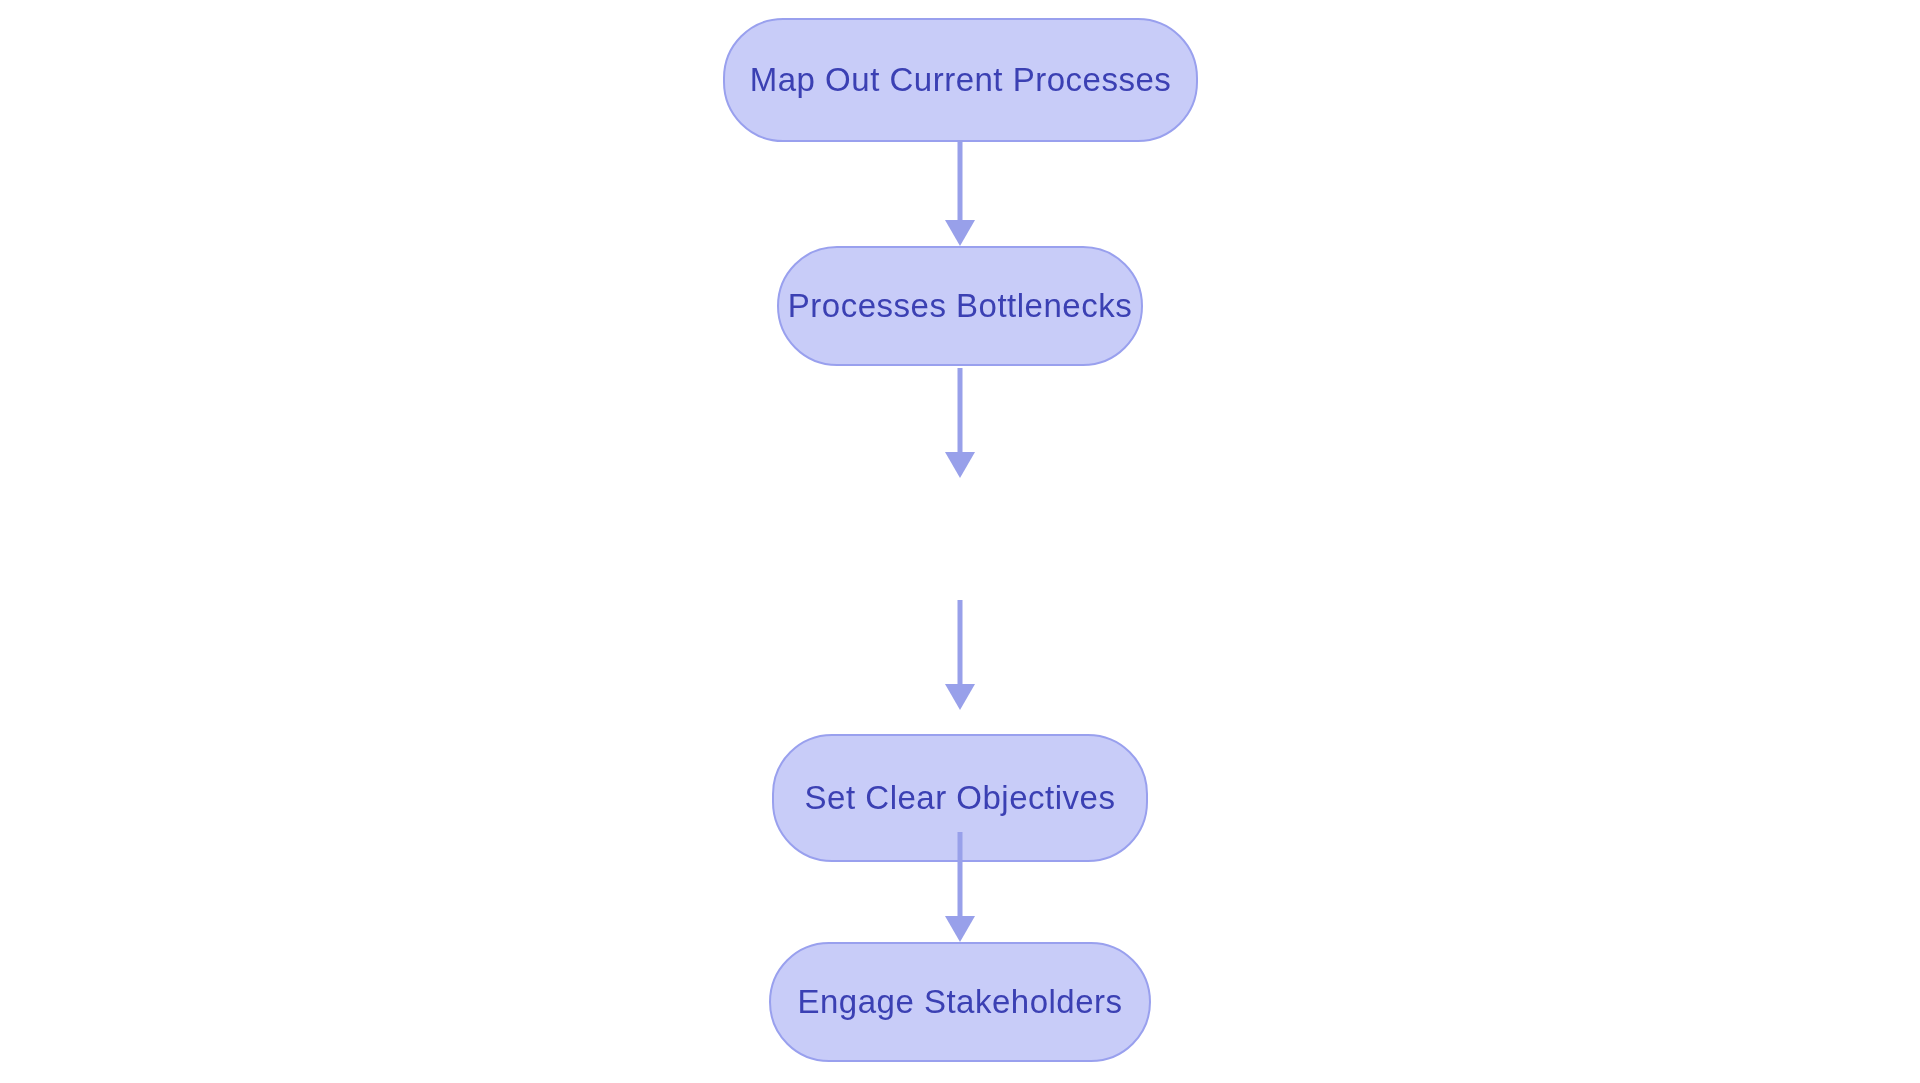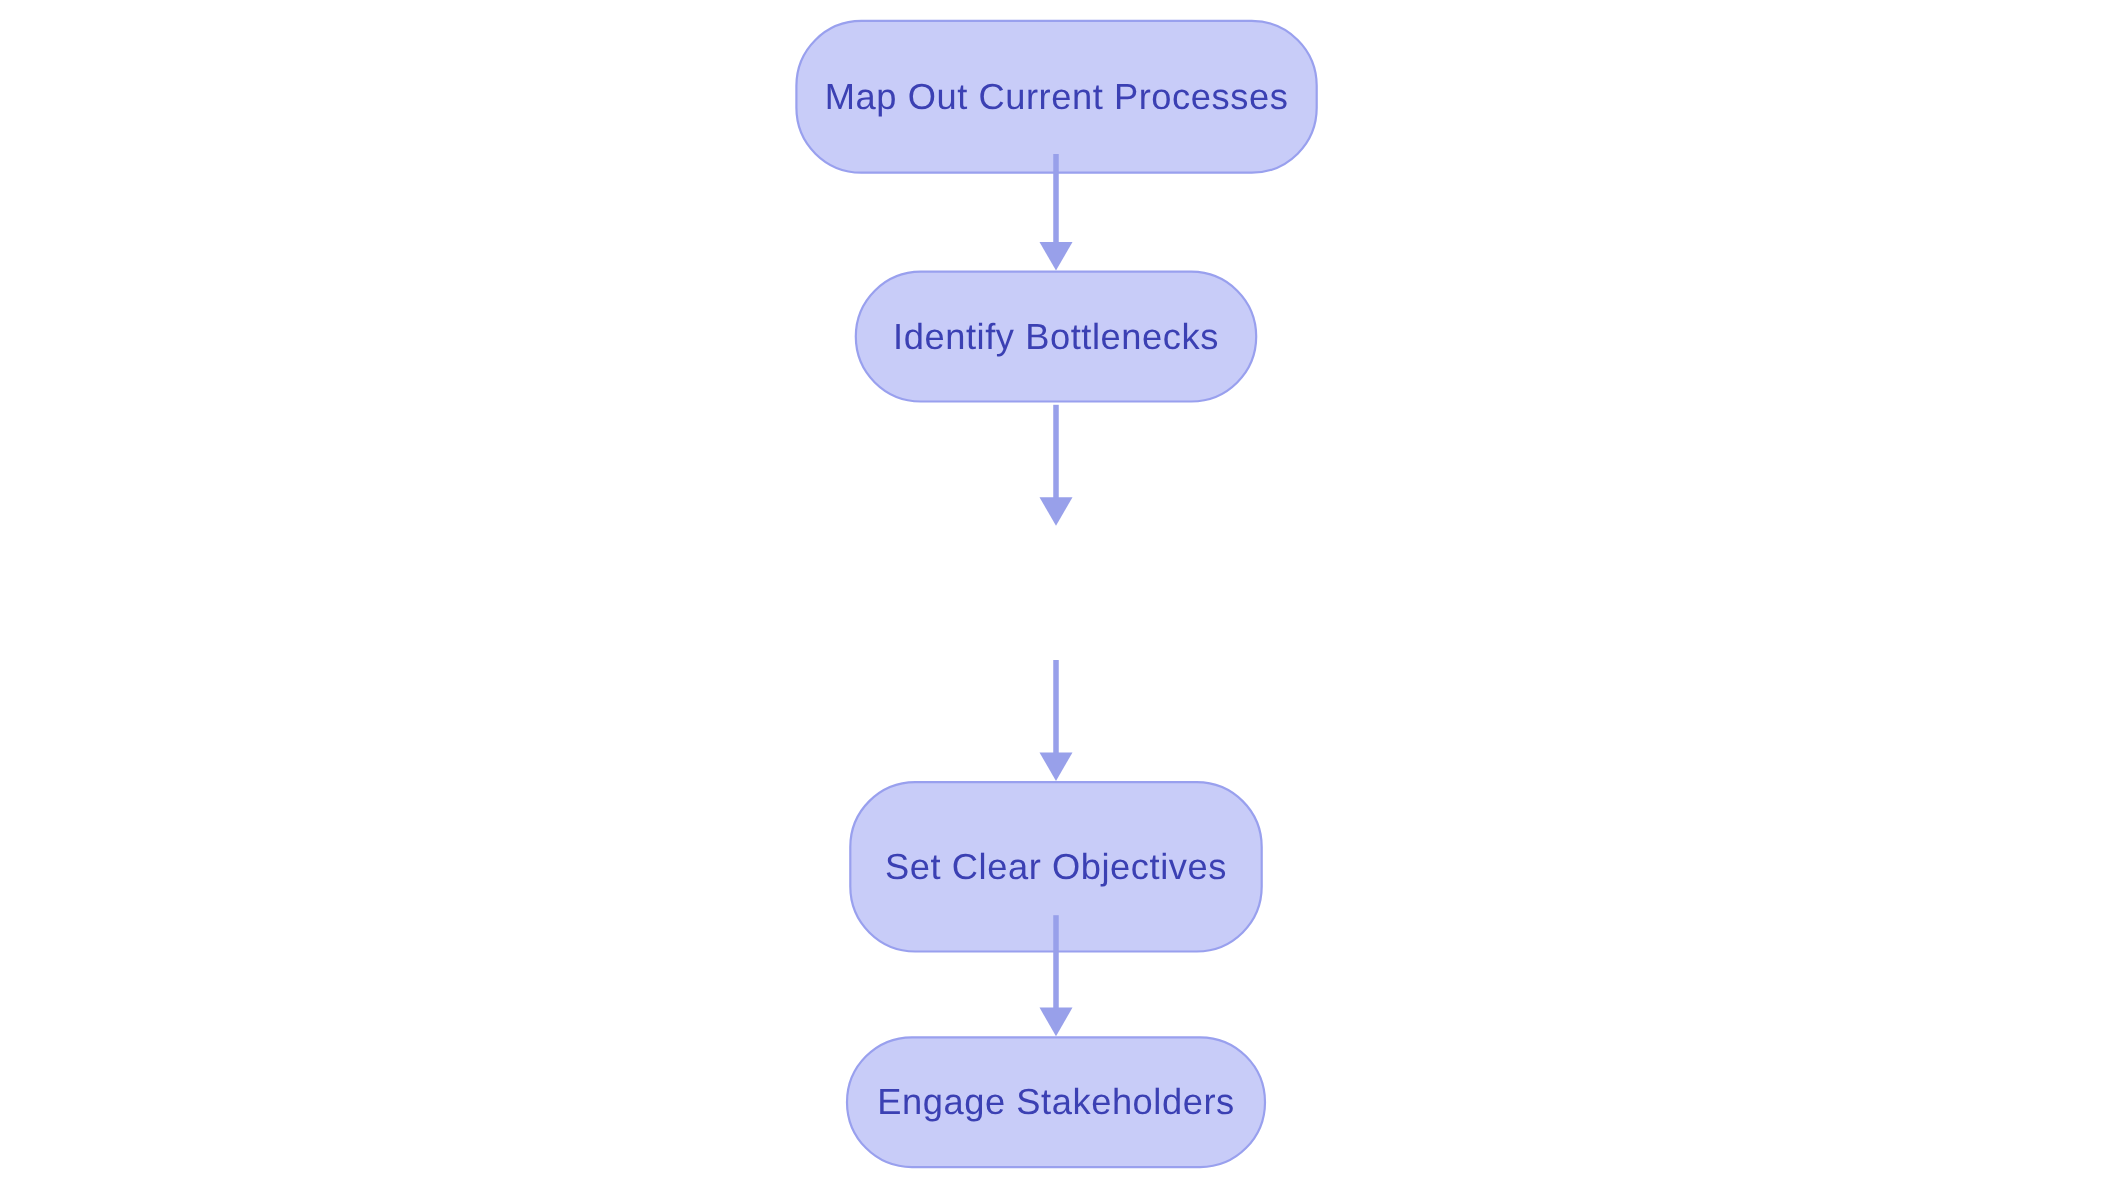--- a/index.html
+++ b/index.html
@@ -29,24 +29,24 @@
     align-items: center;
     justify-content: center;
     background: var(--node-fill);
     border: 2px solid var(--node-border);
     border-radius: 60px;
     color: var(--text-color);
     font-size: 33px;
     letter-spacing: 0.5px;
     white-space: nowrap;
   }
-  .node-1 { left: 723px; top: 18px;  width: 475px; height: 140px; text-align: right; }
+  .node-1 { left: 723px; top: 18px;  width: 475px; height: 124px; text-align: right; }
   .node-2 { left: 777px; top: 246px; width: 366px; height: 120px; }
   .node-3 { left: 814px; top: 478px; width: 292px; height: 120px; }
-  .node-4 { left: 772px; top: 710px; width: 376px; height: 156px; }
+  .node-4 { left: 772px; top: 734px; width: 376px; height: 128px; }
   .node-5 { left: 769px; top: 942px; width: 382px; height: 120px; }
 
   .connector {
     position: absolute;
     left: 944px;          
     width: 32px;
   }
   .connector .line {
     position: absolute;
     top: 0;
@@ -80,21 +80,21 @@
   <div class="node node-1">
     <span>Map Out Current Processes</span>
   </div>
 
   <div class="connector conn-1">
     <div class="line"></div>
     <div class="head"></div>
   </div>
 
   <div class="node node-2">
-    <span>Identify Bottlenecks</span>
+    <span>Processes Bottlenecks</span>
   </div>
 
   <div class="connector conn-2">
     <div class="line"></div>
     <div class="head"></div>
   </div>
 
 
   <div class="connector conn-3">
     <div class="line"></div>

